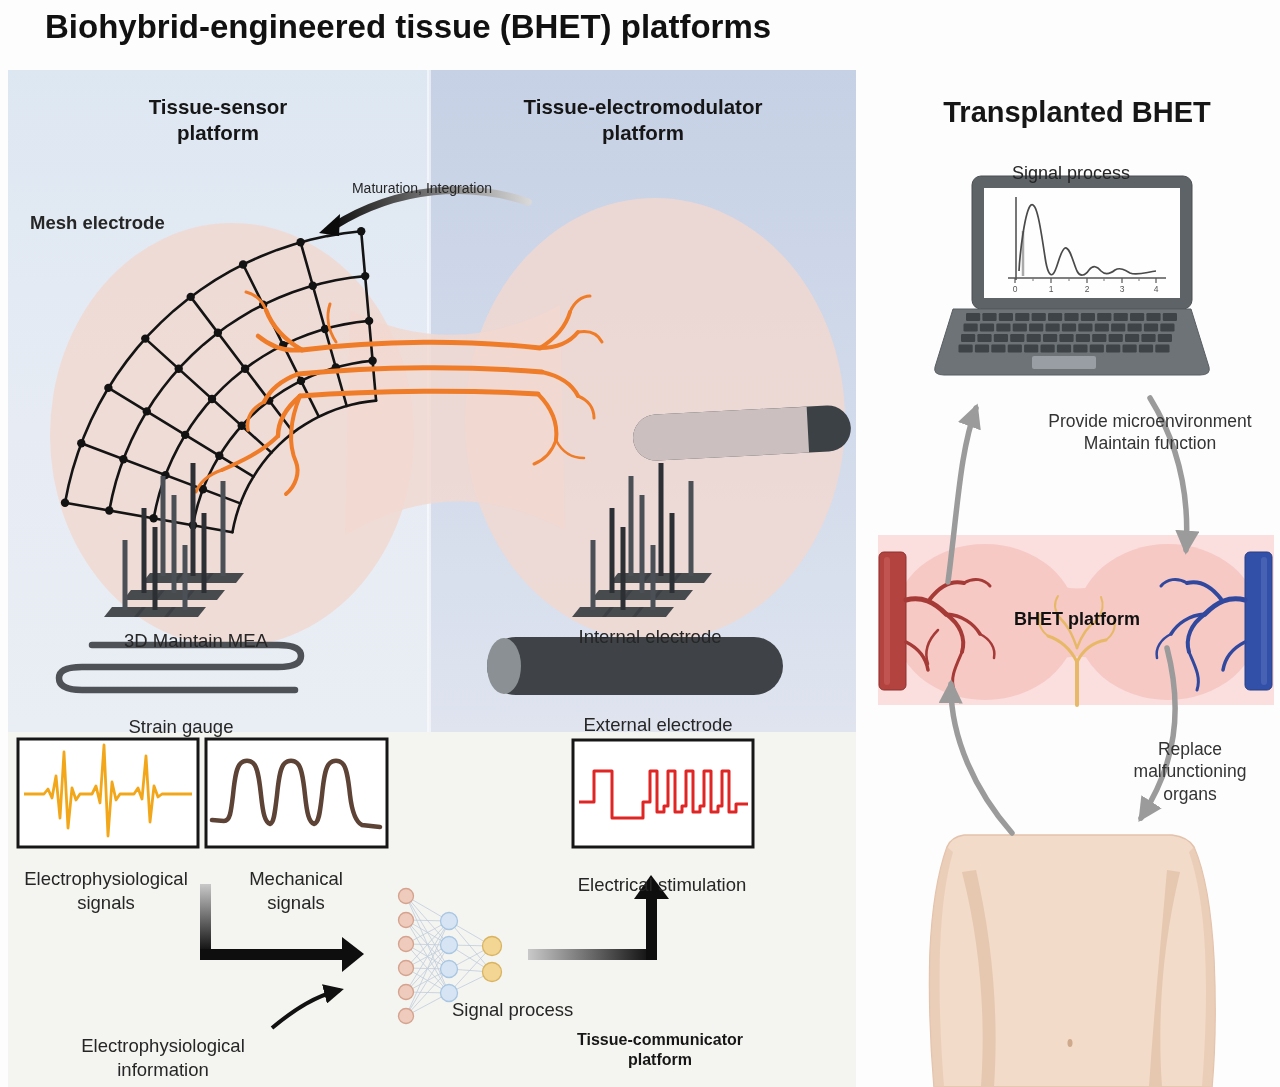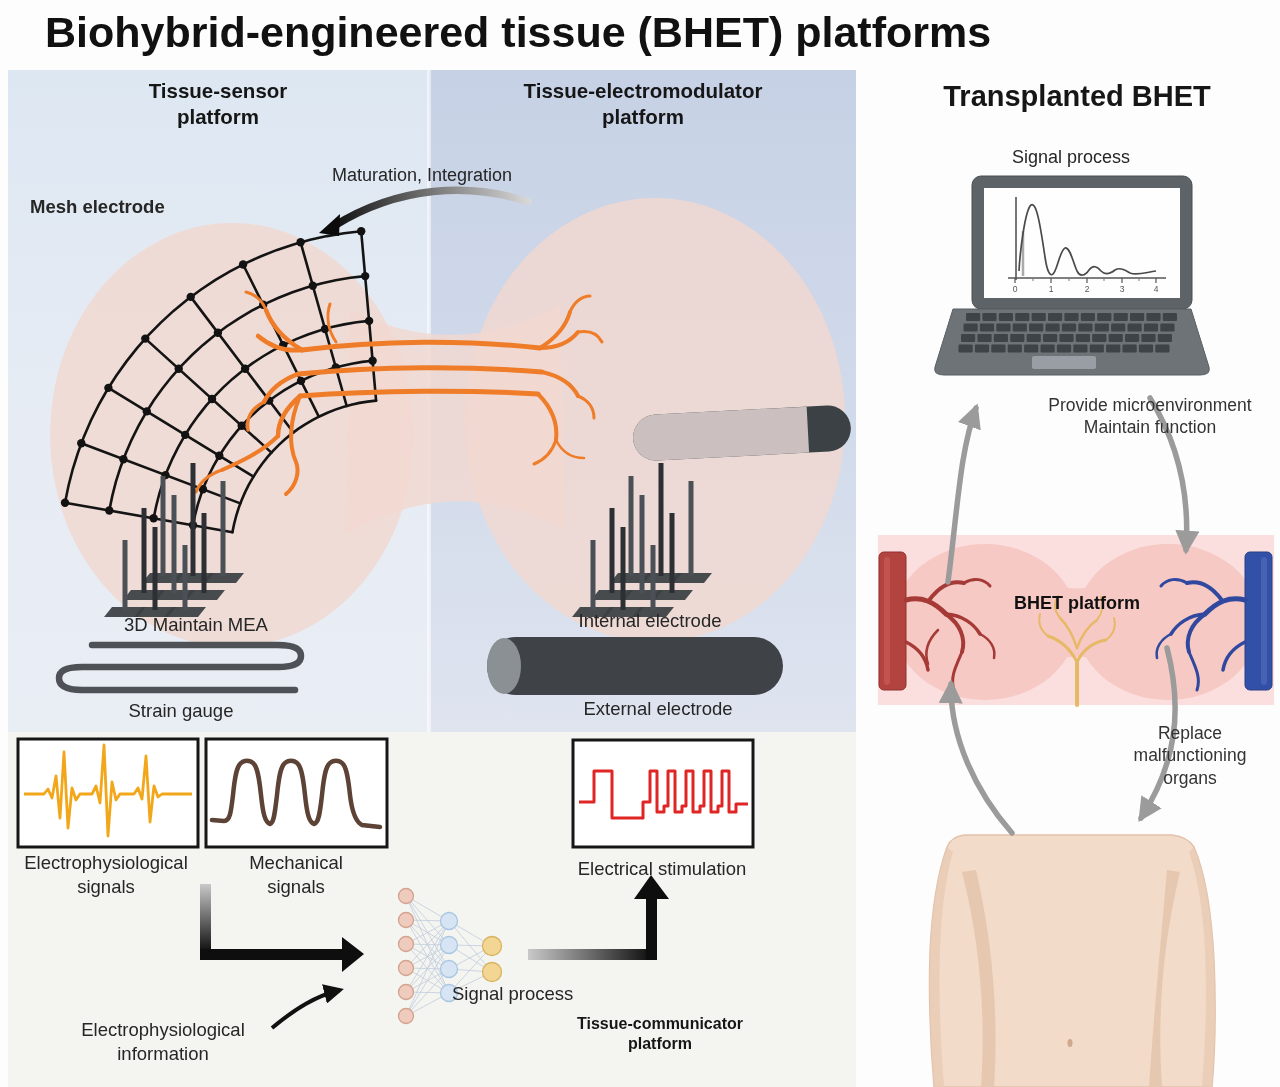--- a/index.html
+++ b/index.html
@@ -7,24 +7,24 @@
          font-family:"Liberation Sans",sans-serif;}
   .panel{position:absolute;}
   .panel-sensor{left:8px;top:70px;width:421px;height:662px;
     background:linear-gradient(180deg,#dde7f2 0%,#e7ecf4 55%,#e9edf4 100%);}
   .panel-electro{left:429px;top:70px;width:427px;height:662px;
     background:linear-gradient(180deg,#c6d1e5 0%,#d2dbeb 55%,#dfe4ef 100%);}
   .panel-bottom{left:8px;top:732px;width:848px;height:355px;background:#f4f4f0;}
   .seam{position:absolute;left:427px;top:70px;width:4px;height:662px;background:rgba(255,255,255,.55);}
   svg.art{position:absolute;left:0;top:0;}
   .lbl{position:absolute;color:#262626;font-size:18.5px;line-height:1.28;text-align:center;
-       white-space:pre-line;transform:translateX(-50%);}
+       white-space:pre-line;transform:translateX(-50%);margin-top:16px;}
   .lbl-left{transform:none;text-align:left;}
   .bold{font-weight:bold;}
-  .title{position:absolute;left:45px;top:8px;font-size:43px;font-weight:bold;color:#111;
+  .title{position:absolute;left:45px;top:8px;font-size:33px;font-weight:bold;color:#111;
          white-space:nowrap;}
   .hdr{font-size:20.5px;font-weight:bold;color:#161616;}
   .rt{font-size:17.5px;color:#333;}
   .meshline{stroke:#141414;stroke-width:2.6;fill:none;stroke-linecap:round;}
   .tick{font-size:8.5px;fill:#555;text-anchor:middle;font-family:"Liberation Sans",sans-serif;}
 </style>
 </head>
 <body>
 
 <div class="stage">
@@ -421,21 +421,21 @@
       <path d="M1150,398 C1176,440 1190,492 1186,550" marker-end="url(#mgray)"></path>
       <path d="M1012,833 C976,792 950,738 951,684" marker-end="url(#mgray)"></path>
       <path d="M1167,648 C1183,710 1176,764 1141,818" marker-end="url(#mgray)"></path>
     </g>
   </svg>
 
   <div class="lbl hdr" style="left:218px;top:78px;width:300px;">Tissue-sensor
 platform</div>
   <div class="lbl hdr" style="left:643px;top:78px;width:340px;">Tissue-electromodulator
 platform</div>
-  <div class="lbl" style="left:422px;top:164px;width:280px;font-size:18px;">Maturation, Integration</div>
+  <div class="lbl" style="left:422px;top:164px;width:280px;font-size:14px;">Maturation, Integration</div>
   <div class="lbl lbl-left" style="left:30px;top:195px;font-weight:bold;">Mesh electrode</div>
   <div class="lbl" style="left:196px;top:613px;width:220px;">3D Maintain MEA</div>
   <div class="lbl" style="left:181px;top:699px;width:200px;">Strain gauge</div>
   <div class="lbl" style="left:650px;top:609px;width:220px;">Internal electrode</div>
   <div class="lbl" style="left:658px;top:697px;width:220px;">External electrode</div>
   <div class="lbl" style="left:106px;top:851px;width:220px;">Electrophysiological
 signals</div>
   <div class="lbl" style="left:296px;top:851px;width:180px;">Mechanical
 signals</div>
   <div class="lbl" style="left:662px;top:857px;width:240px;">Electrical stimulation</div>

